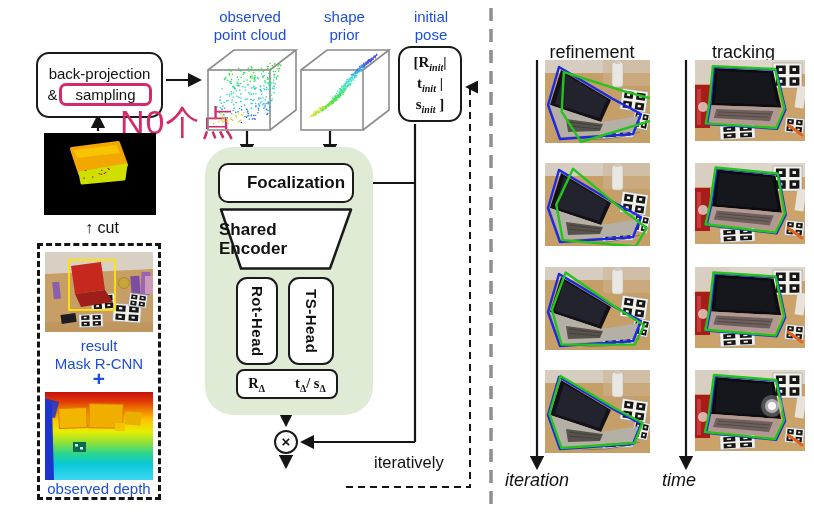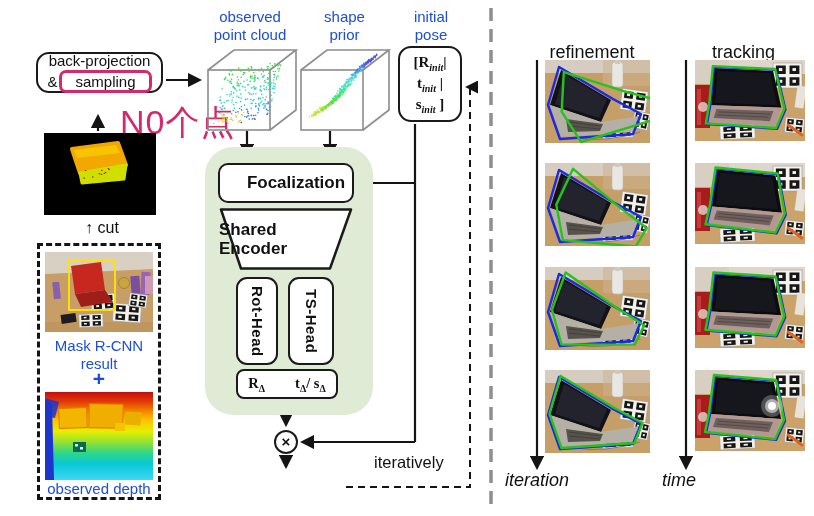--- a/index.html
+++ b/index.html
@@ -5,21 +5,21 @@
   html,body{margin:0;padding:0;background:#fff;}
   #stage{position:relative;width:814px;height:516px;background:#fff;overflow:hidden;
          font-family:"Liberation Sans",sans-serif;color:#111;}
   .abs{position:absolute;}
   .lbl{position:absolute;text-align:center;line-height:1.18;font-size:15px;color:#1d4ed8;}
   .box{position:absolute;background:#fff;border:2.5px solid #1a1a1a;border-radius:10px;
        display:flex;align-items:center;justify-content:center;box-sizing:border-box;}
   .serif{font-family:"Liberation Serif",serif;font-weight:bold;}
   sub.it{font-style:italic;font-size:10px;font-family:"Liberation Serif",serif;}
   sub.dl{font-size:10px;font-family:"Liberation Serif",serif;}
-  #bp-box{left:36px;top:52px;width:127px;height:41px;border-radius:13px;flex-direction:column;font-size:15px;}
+  #bp-box{left:36px;top:52px;width:127px;height:66px;border-radius:13px;flex-direction:column;font-size:15px;}
   #sampling-hl{border:3px solid #d42a6c;border-radius:7px;padding:0 13px;margin-left:2px;}
   #n0{left:120px;top:100px;font-size:34px;color:#d42a6c;font-weight:500;letter-spacing:1px;}
   #art-cut{left:44px;top:133px;width:112px;height:82px;}
   #cut-lbl{left:62px;top:219px;width:80px;font-size:16px;text-align:center;}
   #dash-box{left:37px;top:243px;width:124px;height:257px;border:3px dashed #141414;box-sizing:border-box;}
   #art-scene{left:45px;top:252px;width:108px;height:80px;}
   #mask-cap{left:37px;top:337px;width:124px;}
   #plus{left:37px;top:367px;width:124px;font-size:21px;font-weight:bold;}
   #art-depth{left:45px;top:392px;width:108px;height:88px;}
   #depth-cap{left:37px;top:480px;width:124px;}
@@ -169,22 +169,22 @@
           <rect x="96.096" y="44.626" width="2.142" height="1.547" fill="#f3f1ec"></rect>
           <rect x="94.26" y="49.41" width="6.12" height="4.42" fill="#161616"></rect>
           <rect x="96.096" y="50.736" width="2.142" height="1.547" fill="#f3f1ec"></rect>
         </g>
         <rect x="16" y="62" width="15" height="9" fill="#1d1d1f" transform="rotate(-8 23 66)"></rect>
         <polygon points="26,14 56,10 60,38 30,42" fill="#c62820"></polygon>
         <polygon points="30,42 60,38 68,50 36,55" fill="#9e1f1a"></polygon>
         <rect x="24" y="8" width="46" height="50" fill="none" stroke="#ffe400" stroke-width="1.8"></rect>
       </svg></div>
   <div class="lbl" id="mask-cap">
+    <div>result</div>
     <div>Mask R-CNN</div>
-    <div>result</div>
   </div>
   <div class="lbl" id="plus">+</div>
   <div class="abs" id="art-depth"><svg viewBox="0 0 108 88" width="100%" height="100%" preserveAspectRatio="none">
         <defs>
           <linearGradient id="dg" x1="0" y1="0" x2="0" y2="1">
     <stop offset="0" stop-color="#c40f0f"></stop>
             <stop offset="0.1" stop-color="#e03505"></stop>
     <stop offset="0.2" stop-color="#f07a00"></stop>
             <stop offset="0.32" stop-color="#ffc400"></stop>
     <stop offset="0.45" stop-color="#e6ee00"></stop>

